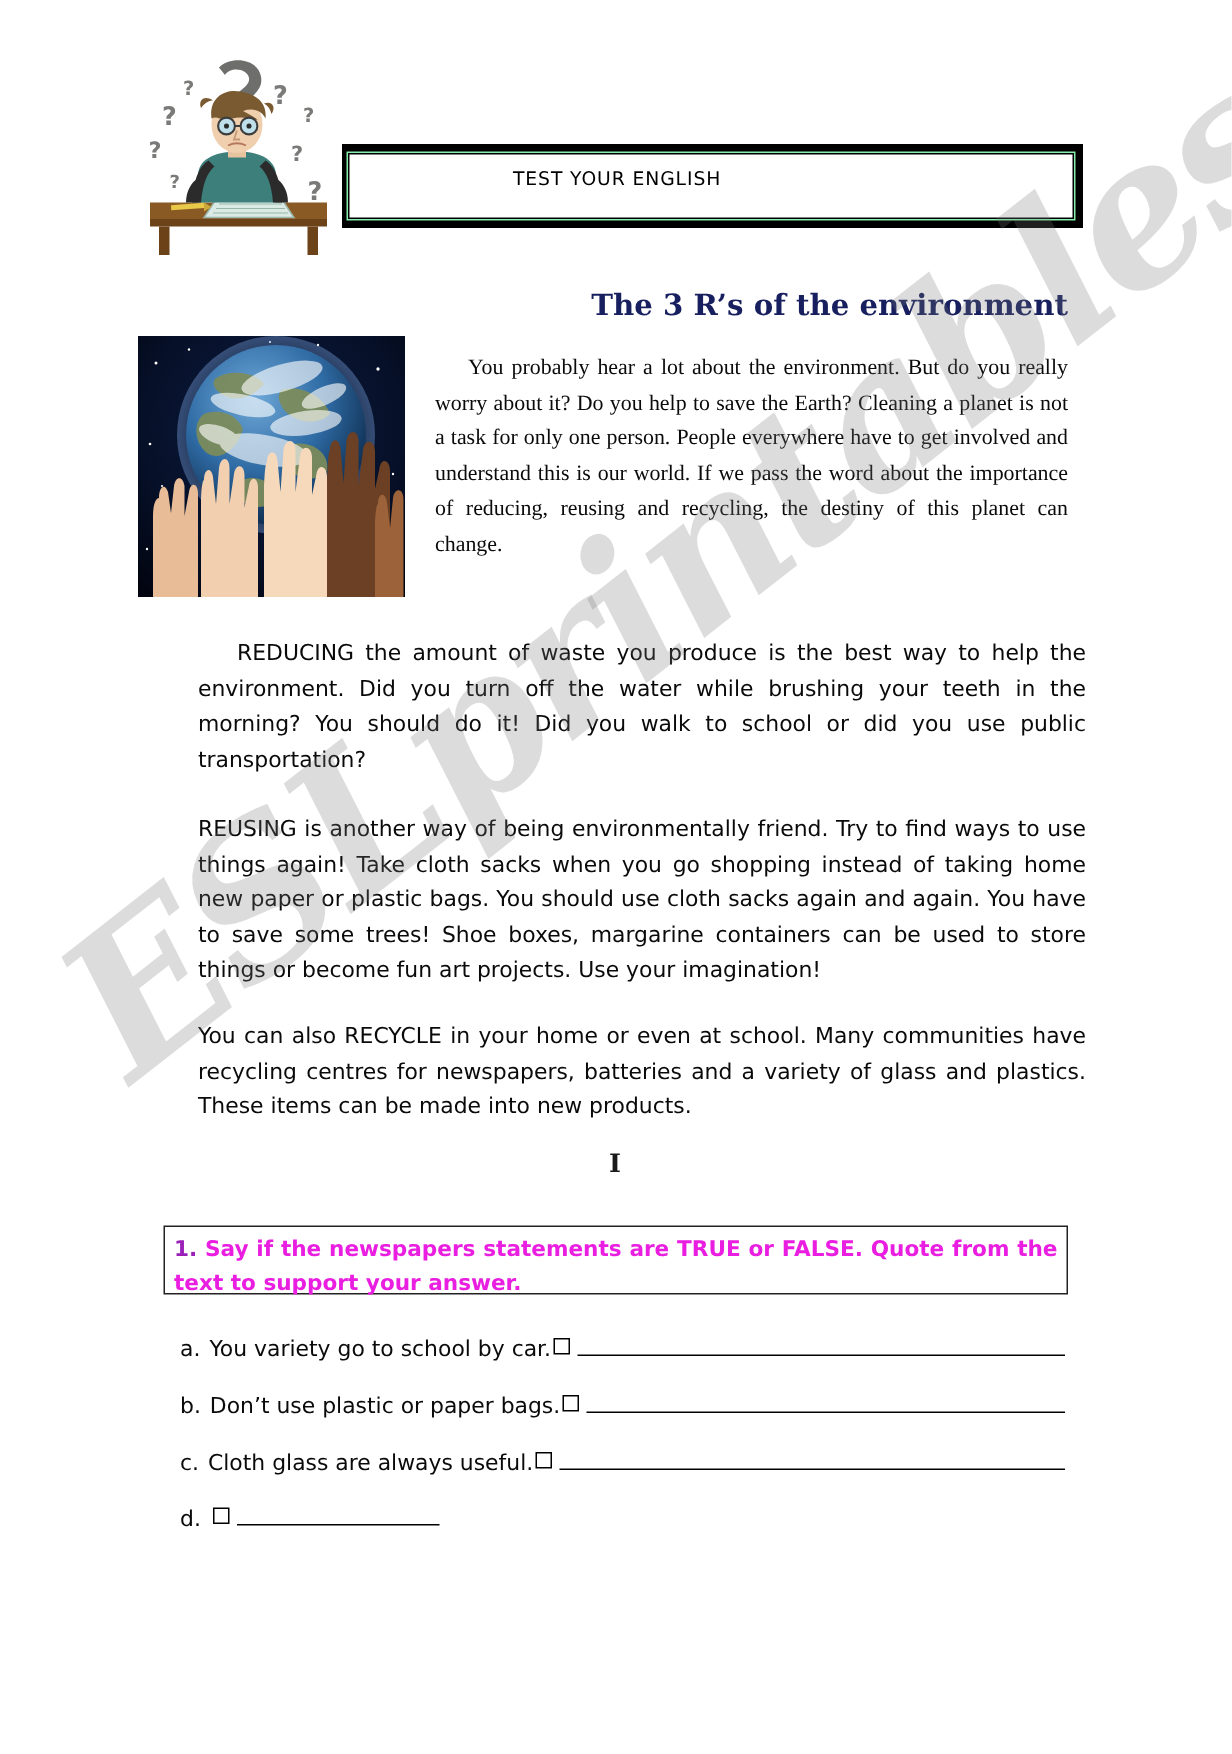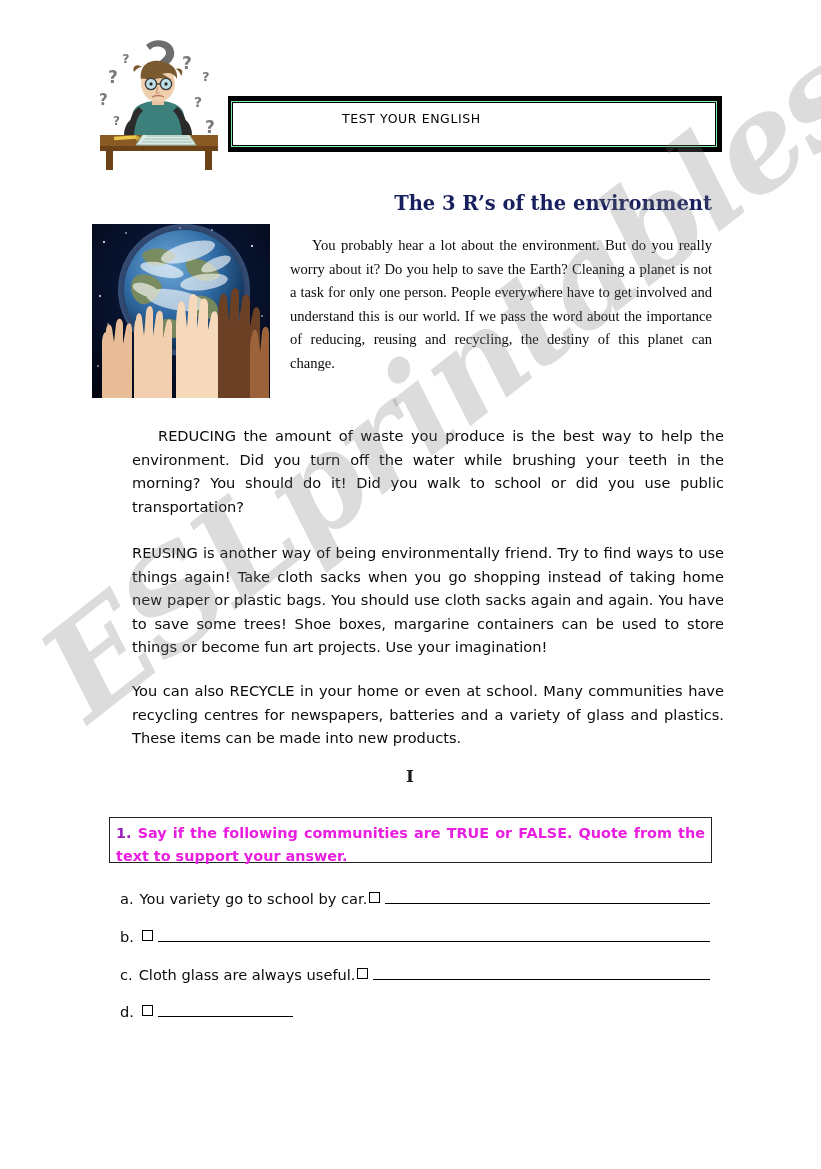--- a/index.html
+++ b/index.html
@@ -402,33 +402,34 @@
 
   <div id="para-reusing" class="para-wide body-text">
     <span>REUSING is another way of being environmentally friend. Try to find ways to use things again! Take cloth sacks when you go shopping instead of taking home new paper or plastic bags. You should use cloth sacks again and again. You have to save some trees! Shoe boxes, margarine containers can be used to store things or become fun art projects. Use your imagination!</span>
   </div>
 
   <div class="caret-mark">I</div>
 
   <div class="instruction-box">
     <div class="instruction-text">
       <span class="qnum">1.</span>
-      <span>Say if the following communities are TRUE or FALSE. Quote from the text to support your answer.</span>
+      <span>Say if the newspapers statements are TRUE or FALSE. Quote from the text to support your answer.</span>
     </div>
   </div>
 
   <div id="stmt-a" class="statement-row">
     <span class="statement-label">a.</span>
     <span>You variety go to school by car.</span>
     <span class="tickbox"></span>
     <span class="answer-rule"></span>
   </div>
 
   <div id="stmt-b" class="statement-row">
     <span class="statement-label">b.</span>
+    <span>Don’t use plastic or paper bags.</span>
     <span class="tickbox"></span>
     <span class="answer-rule"></span>
   </div>
 
   <div id="stmt-c" class="statement-row">
     <span class="statement-label">c.</span>
     <span>Cloth glass are always useful.</span>
     <span class="tickbox"></span>
     <span class="answer-rule"></span>
   </div>

